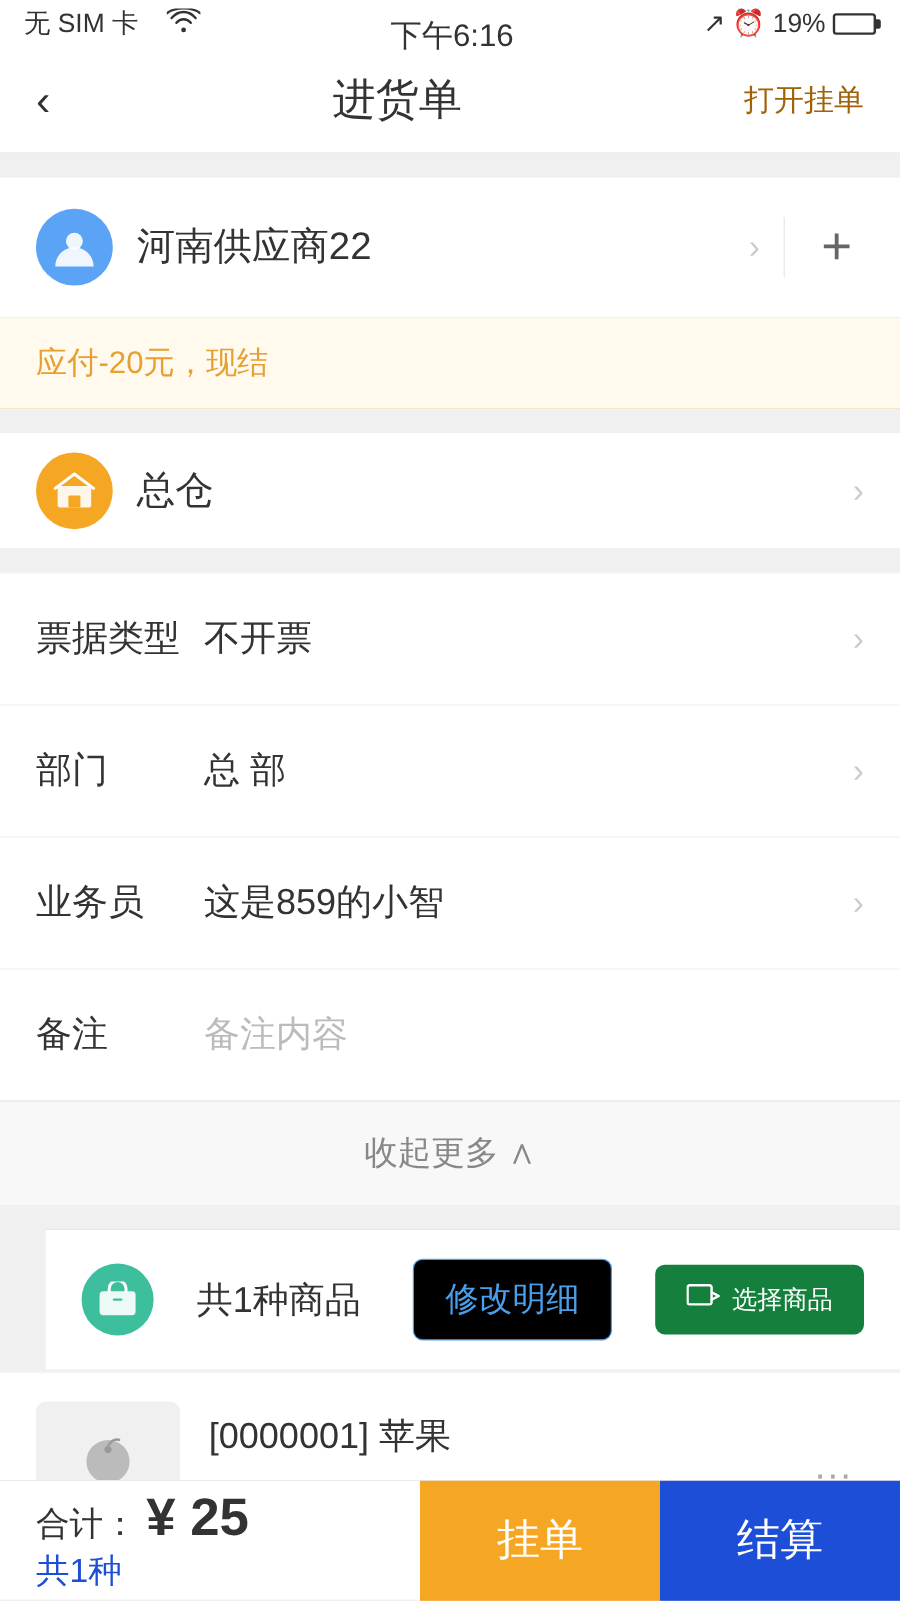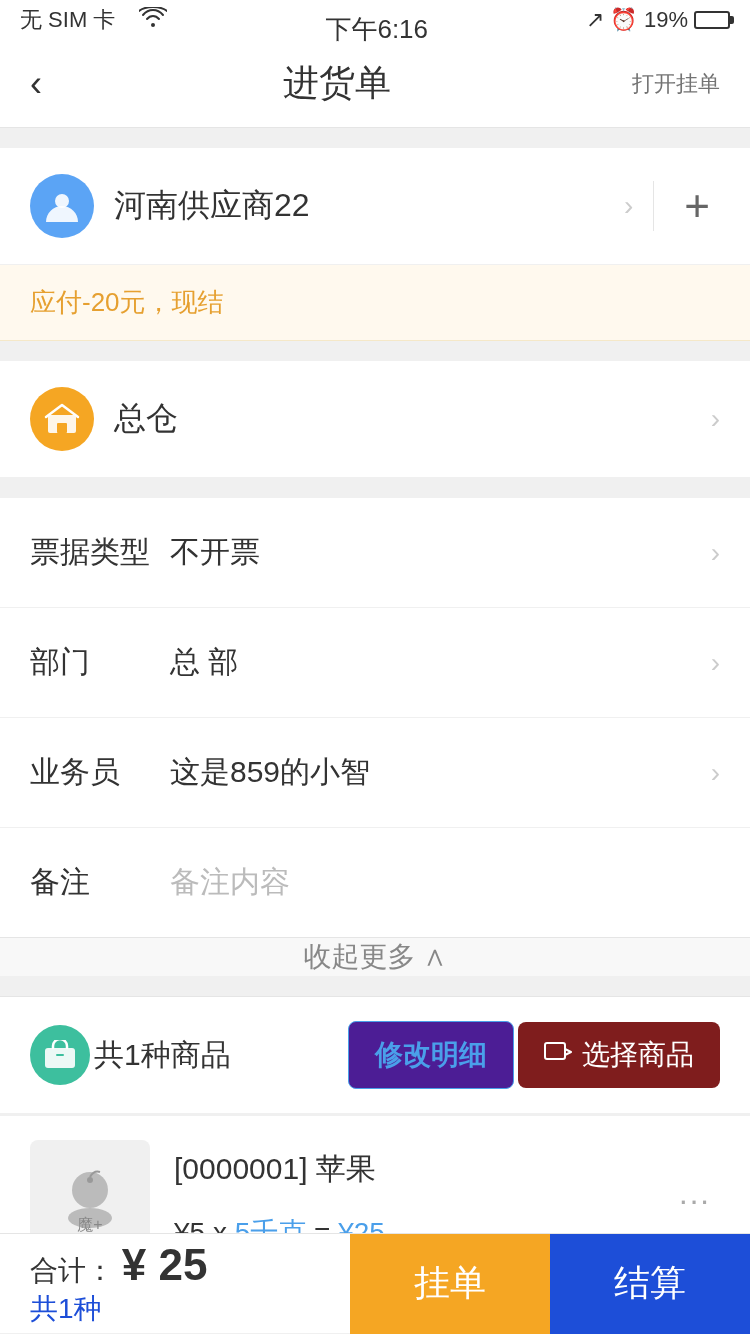--- a/index.html
+++ b/index.html
@@ -69,22 +69,22 @@
       font-size: 36px;
       color: #333;
       cursor: pointer;
     }
     .nav-title {
       font-size: 36px;
       font-weight: 500;
       color: #333;
     }
     .nav-action {
-      font-size: 22px;
-      color: #737373;
+      font-size: 25px;
+      color: #a16207;
     }
 
     
     .section-divider {
       width: 100%;
       height: 20px;
       background: #f0f0f0;
     }
 
     
@@ -139,21 +139,21 @@
       padding: 20px 30px;
       font-size: 26px;
       color: #e6a030;
       border-bottom: 1px solid #f5e8c8;
     }
 
     
     .warehouse-row {
       display: flex;
       align-items: center;
-      padding: 26px 30px;
+      padding: 16px 30px;
       gap: 20px;
     }
     .warehouse-icon-wrap {
       width: 64px;
       height: 64px;
       border-radius: 50%;
       background: #f5a623;
       display: flex;
       align-items: center;
       justify-content: center;
@@ -186,67 +186,68 @@
       color: #333;
     }
     .form-placeholder {
       color: #bbb;
     }
 
     
     .collapse-more {
       background: #f8f8f8;
       text-align: center;
+      padding: 24px;
       font-size: 28px;
       color: #888;
       border-top: 1px solid #e5e5e5;
     }
 
     
     .products-header {
       background: #fff;
       display: flex;
       align-items: center;
       padding: 24px 30px;
-      gap: 4px;
+      gap: 36px;
       border-top: 1px solid #e5e5e5;
+      margin-left: 38px;
     }
     .products-icon {
       width: 60px;
       height: 60px;
       border-radius: 50%;
       background: #3dbf9e;
       display: flex;
       align-items: center;
       justify-content: center;
       color: white;
       font-size: 26px;
     }
     .products-count {
       flex: 1;
       font-size: 30px;
       color: #333;
     }
     .btn-outline {
       border: 1px solid #4a9fea;
       color: #4a9fea;
-      background: #4c1d95;
+      background: #000000;
       border-radius: 8px;
       padding: 14px 26px;
       font-size: 28px;
       cursor: pointer;
-      font-weight: bold;
     }
     .btn-primary {
-      background: #7f1d1d;
+      background: #15803d;
       color: #fff;
       border: none;
       border-radius: 8px;
       padding: 14px 26px;
-      font-size: 28px;
+      font-size: 21px;
       cursor: pointer;
       display: flex;
       align-items: center;
       gap: 10px;
     }
 
     
     .product-item {
       background: #fff;
       display: flex;

